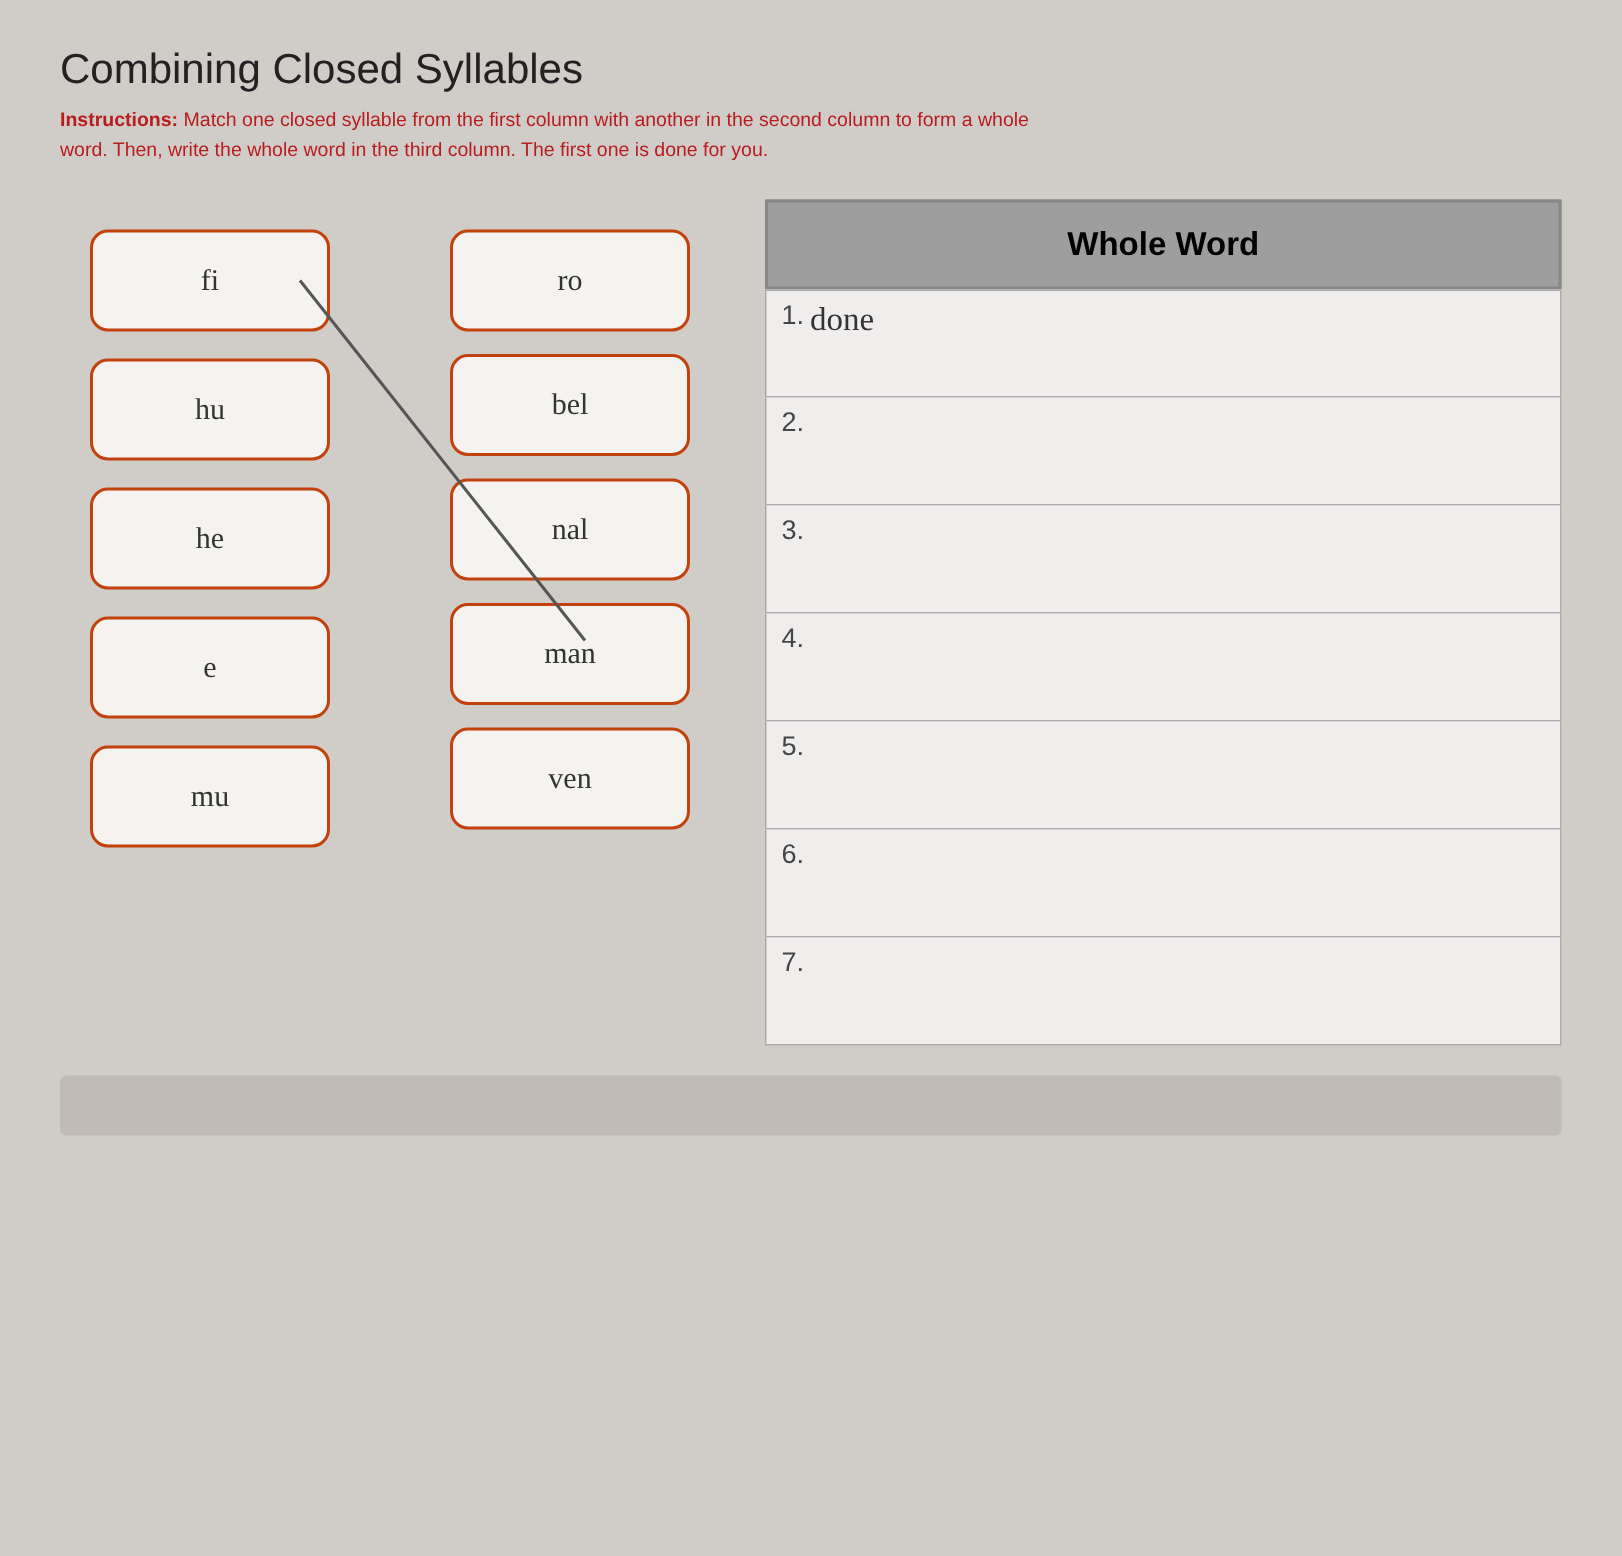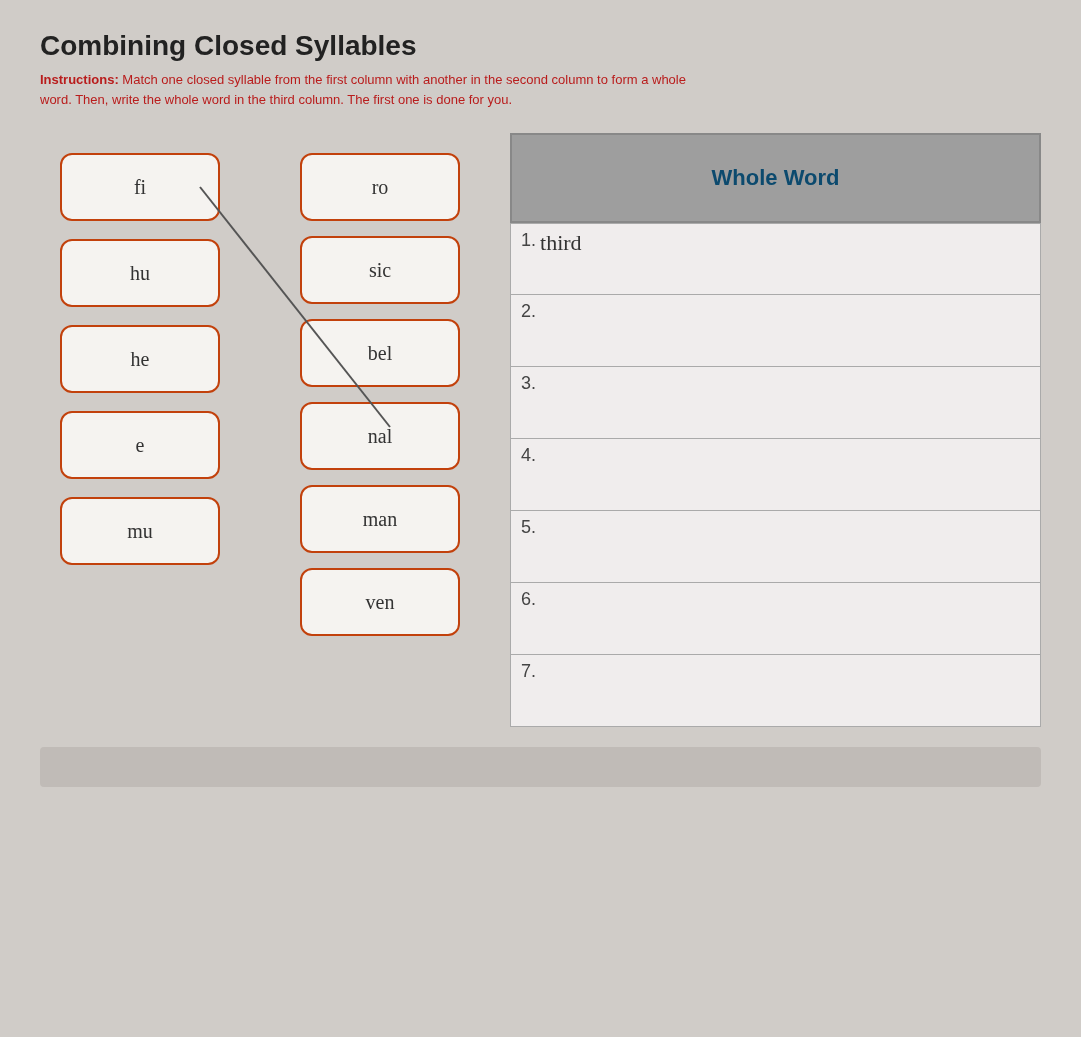--- a/index.html
+++ b/index.html
@@ -7,21 +7,21 @@
     body {
       background: #d0ccc8;
       font-family: 'Comic Sans MS', 'Chalkboard SE', cursive, sans-serif;
       padding: 30px 40px;
       min-height: 1037px;
       width: 1081px;
     }
 
     .page-title {
       font-size: 28px;
-      font-weight: bold;
+      font-weight: normal;
       color: #222;
       margin-bottom: 8px;
       font-family: Arial, sans-serif;
     }
 
     .instructions {
       font-size: 13px;
       color: #b91c1c;
       line-height: 1.5;
       margin-bottom: 24px;
@@ -76,25 +76,25 @@
 
     .col-right {
       display: flex;
       flex-direction: column;
       margin-left: 30px;
       flex: 1;
     }
 
     .whole-word-header {
       background: #9e9e9e;
-      color: #0c4a6e;
+      color: #000000;
       font-size: 22px;
       font-family: Arial, sans-serif;
       text-align: center;
-      padding: 30px 0;
+      padding: 0 0;
       border: 2px solid #888;
       font-weight: bold;
       min-height: 60px;
       display: flex;
       align-items: center;
       justify-content: center;
     }
 
     .answer-row {
       border: 1.5px solid #aaa;
@@ -180,42 +180,39 @@
     <div class="syllable-box">
         <span>mu</span>
       </div>
   </div>
 
   <div class="col-middle">
     <div class="syllable-box">
         <span>ro</span>
       </div>
     <div class="syllable-box">
-        <span>sic</span>
-      </div>
-    <div class="syllable-box">
         <span>bel</span>
       </div>
     <div class="syllable-box">
         <span>nal</span>
       </div>
     <div class="syllable-box">
         <span>man</span>
       </div>
     <div class="syllable-box">
         <span>ven</span>
       </div>
   </div>
 
   <div class="col-right">
     <div class="whole-word-header">Whole Word</div>
 
     <div class="answer-row" style="border-top: 1.5px solid #aaa;">
       <span class="answer-number">1.</span>
-      <span class="answer-text">third</span>
+      <span class="answer-text">done</span>
     </div>
     <div class="answer-row">
       <span class="answer-number">2.</span>
       <span class="answer-text"></span>
     </div>
     <div class="answer-row">
       <span class="answer-number">3.</span>
       <span class="answer-text"></span>
     </div>
     <div class="answer-row">

